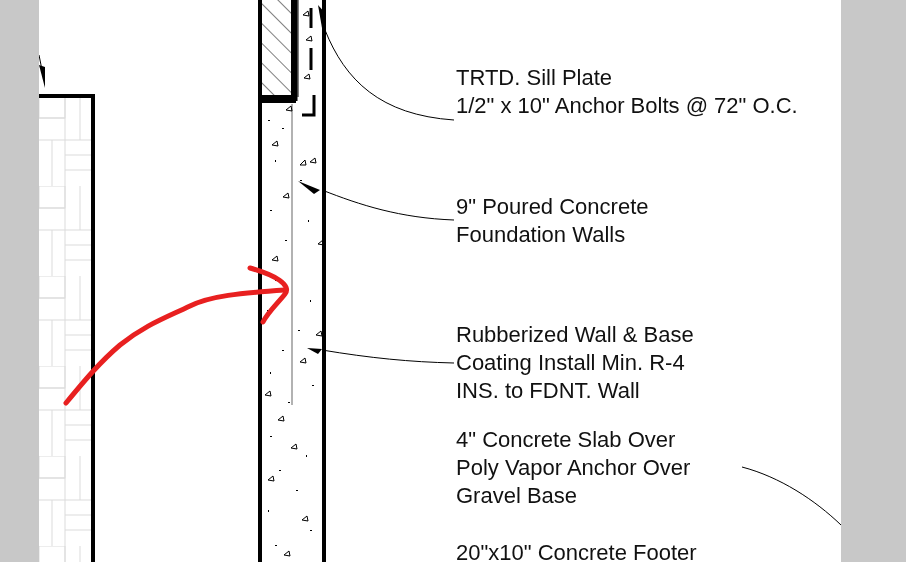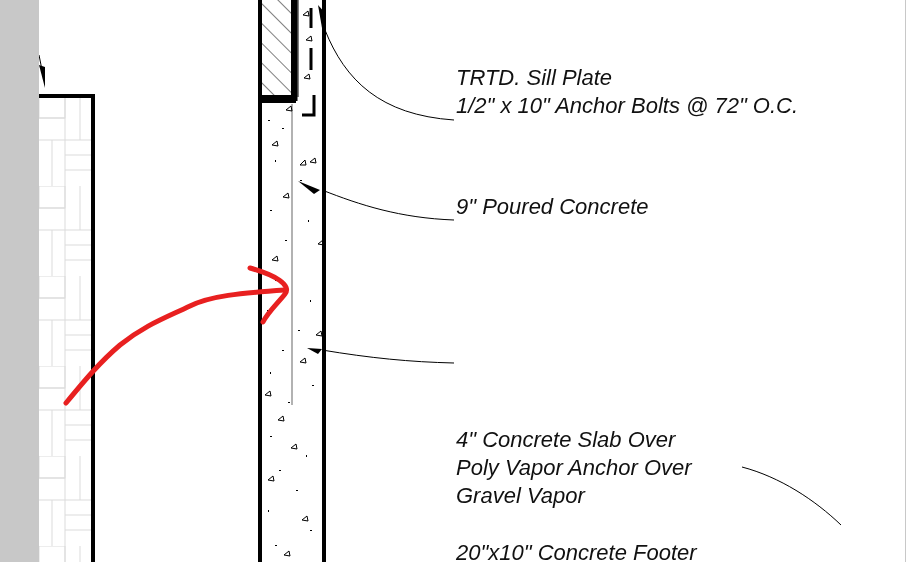--- a/index.html
+++ b/index.html
@@ -1,17 +1,17 @@
 <!DOCTYPE html>
 <html><head>
   <meta charset="utf-8">
   <style>
     html, body { margin: 0; padding: 0; }
     body { width: 906px; height: 562px; overflow: hidden; background: #c8c8c8; position: relative; font-family: "Liberation Sans", sans-serif; }
-    .sheet { position: absolute; left: 39px; top: 0; width: 866px; height: 562px; background: #ffffff; overflow: hidden; font-style: italic; }
+    .sheet { position: absolute; left: 39px; top: 0; width: 802px; height: 562px; background: #ffffff; overflow: hidden; }
     .drawing { position: absolute; left: 0; top: 0; }
     .note { position: absolute; left: 417px; font-size: 22px; line-height: 28px; color: #111; white-space: nowrap; }
     .note div { height: 28px; }
   </style>
 </head>
 <body>
 
 <div class="sheet">
   <svg class="drawing" width="802" height="562" viewBox="39 0 802 562">
     <defs>
@@ -131,22 +131,28 @@
       <path d="M250,268 C275,275 292,285 285,294 C278,303 268,312 263,322"></path>
     </g>
   </svg>
 
   <div class="note" style="top:64px;">
     <div>TRTD. Sill Plate</div>
     <div>1/2" x 10" Anchor Bolts @ 72" O.C.</div>
   </div>
   <div class="note" style="top:193px;">
     <div>9" Poured Concrete</div>
+    <div>Foundation Walls</div>
+  </div>
+  <div class="note" style="top:321px;">
+    <div>Rubberized Wall &amp; Base</div>
+    <div>Coating Install Min. R-4</div>
+    <div>INS. to FDNT. Wall</div>
   </div>
   <div class="note" style="top:426px;">
     <div>4" Concrete Slab Over</div>
     <div>Poly Vapor Anchor Over</div>
-    <div>Gravel Vapor</div>
+    <div>Gravel Base</div>
   </div>
   <div class="note" style="top:539px;">
     <div>20"x10" Concrete Footer</div>
   </div>
 </div>
 
 </body></html>

